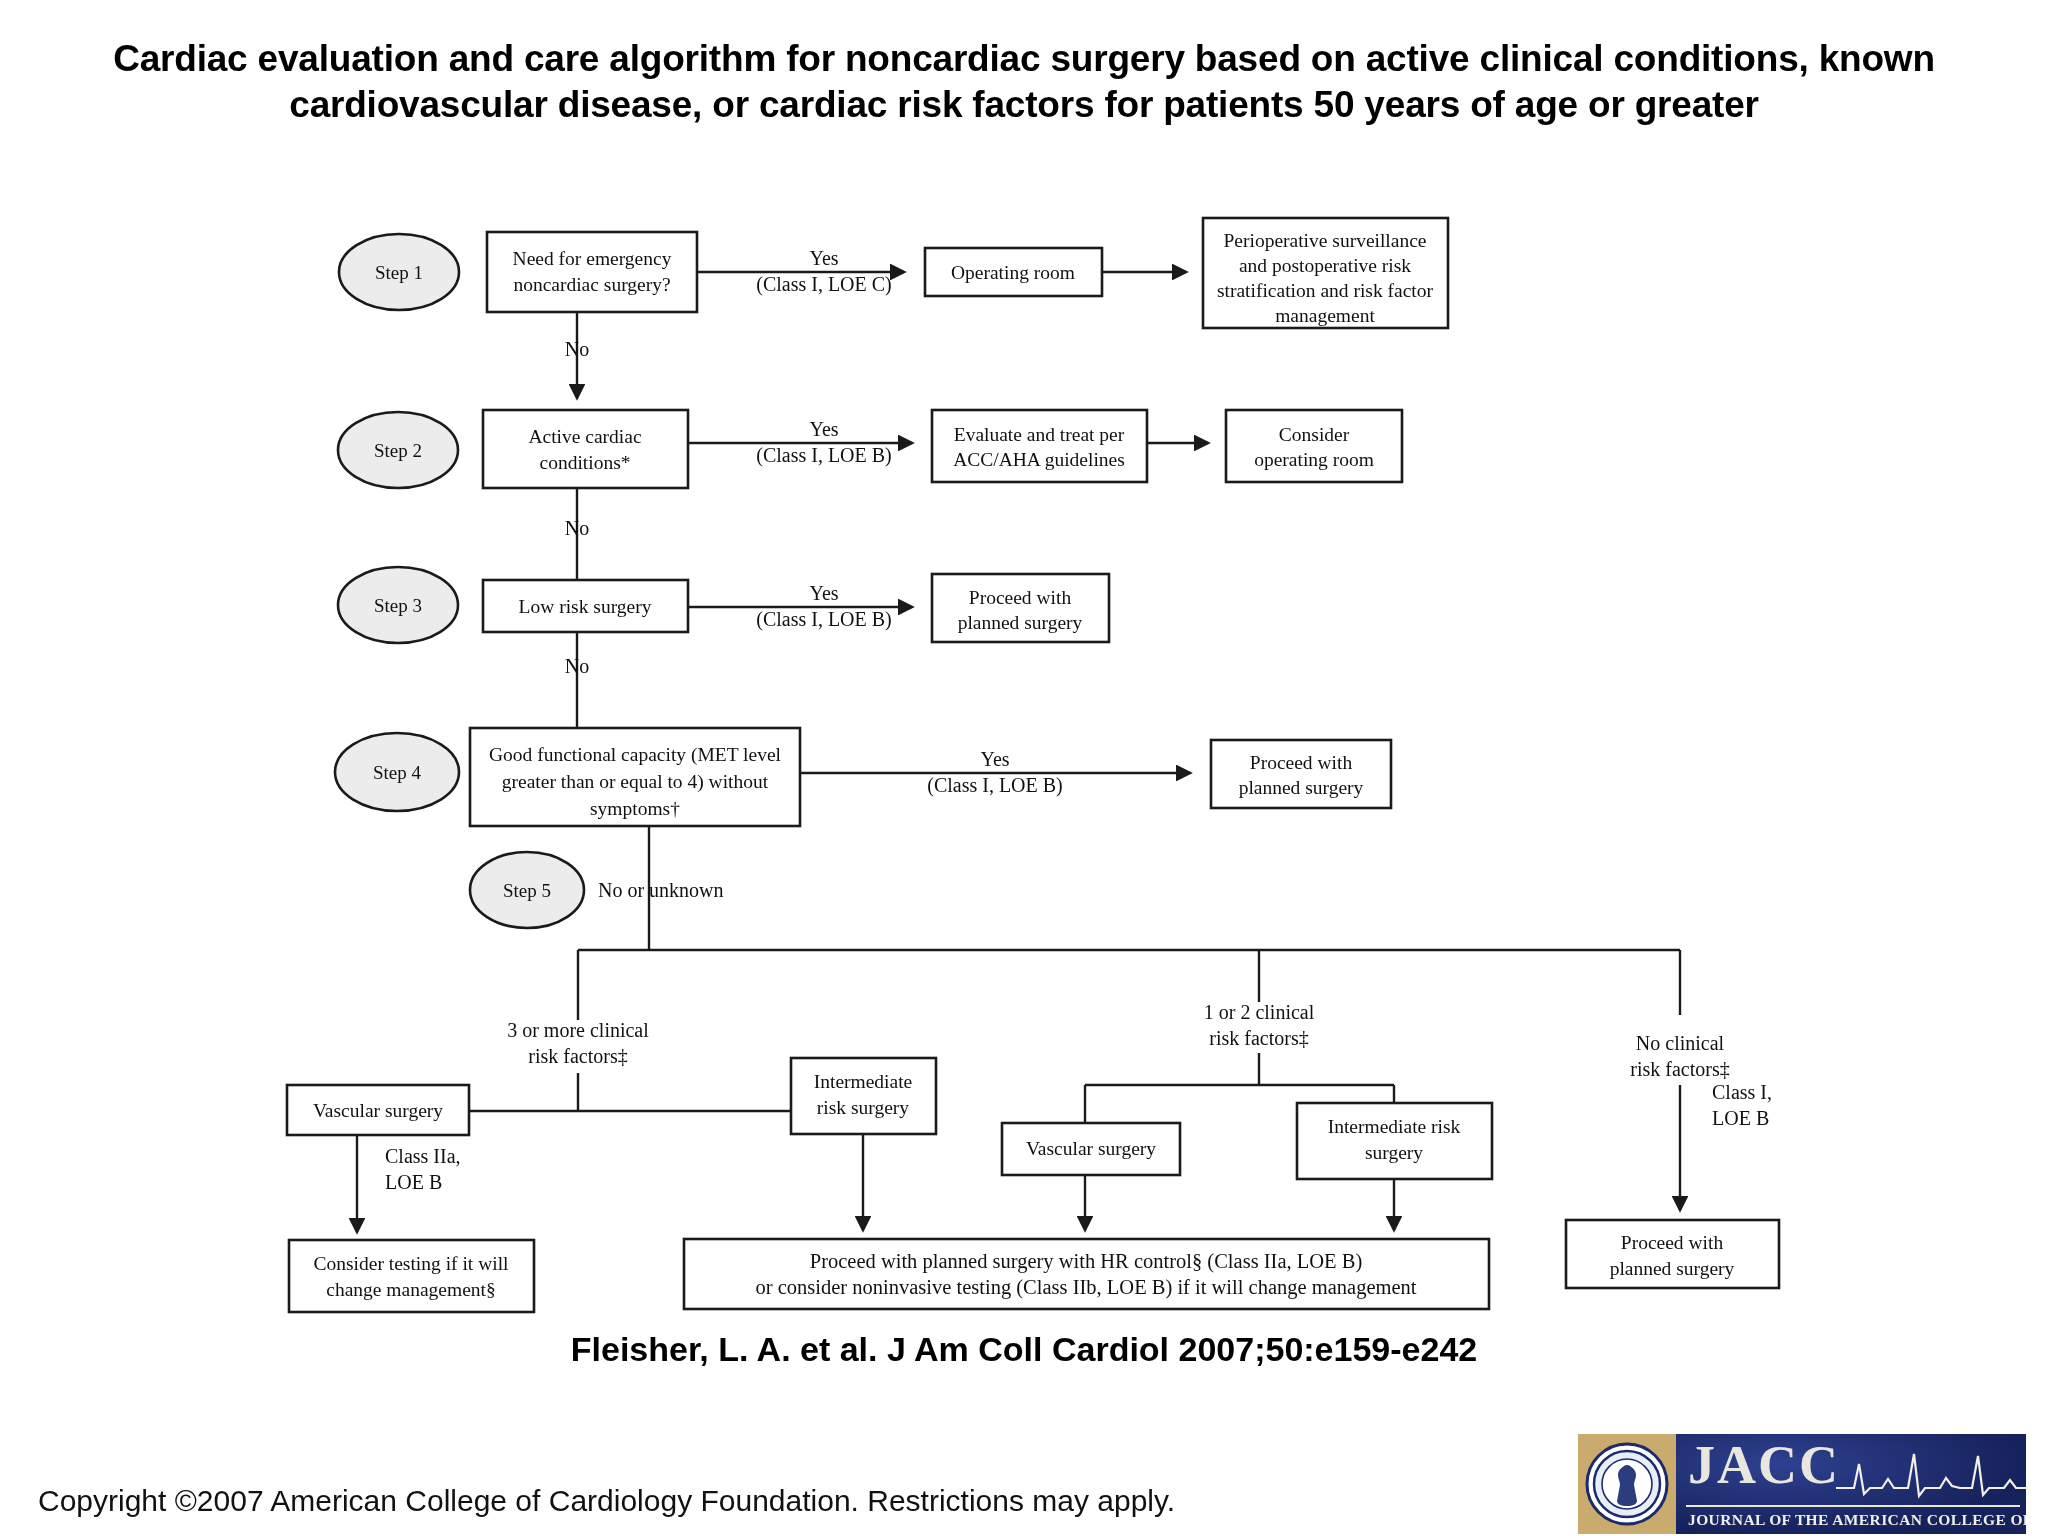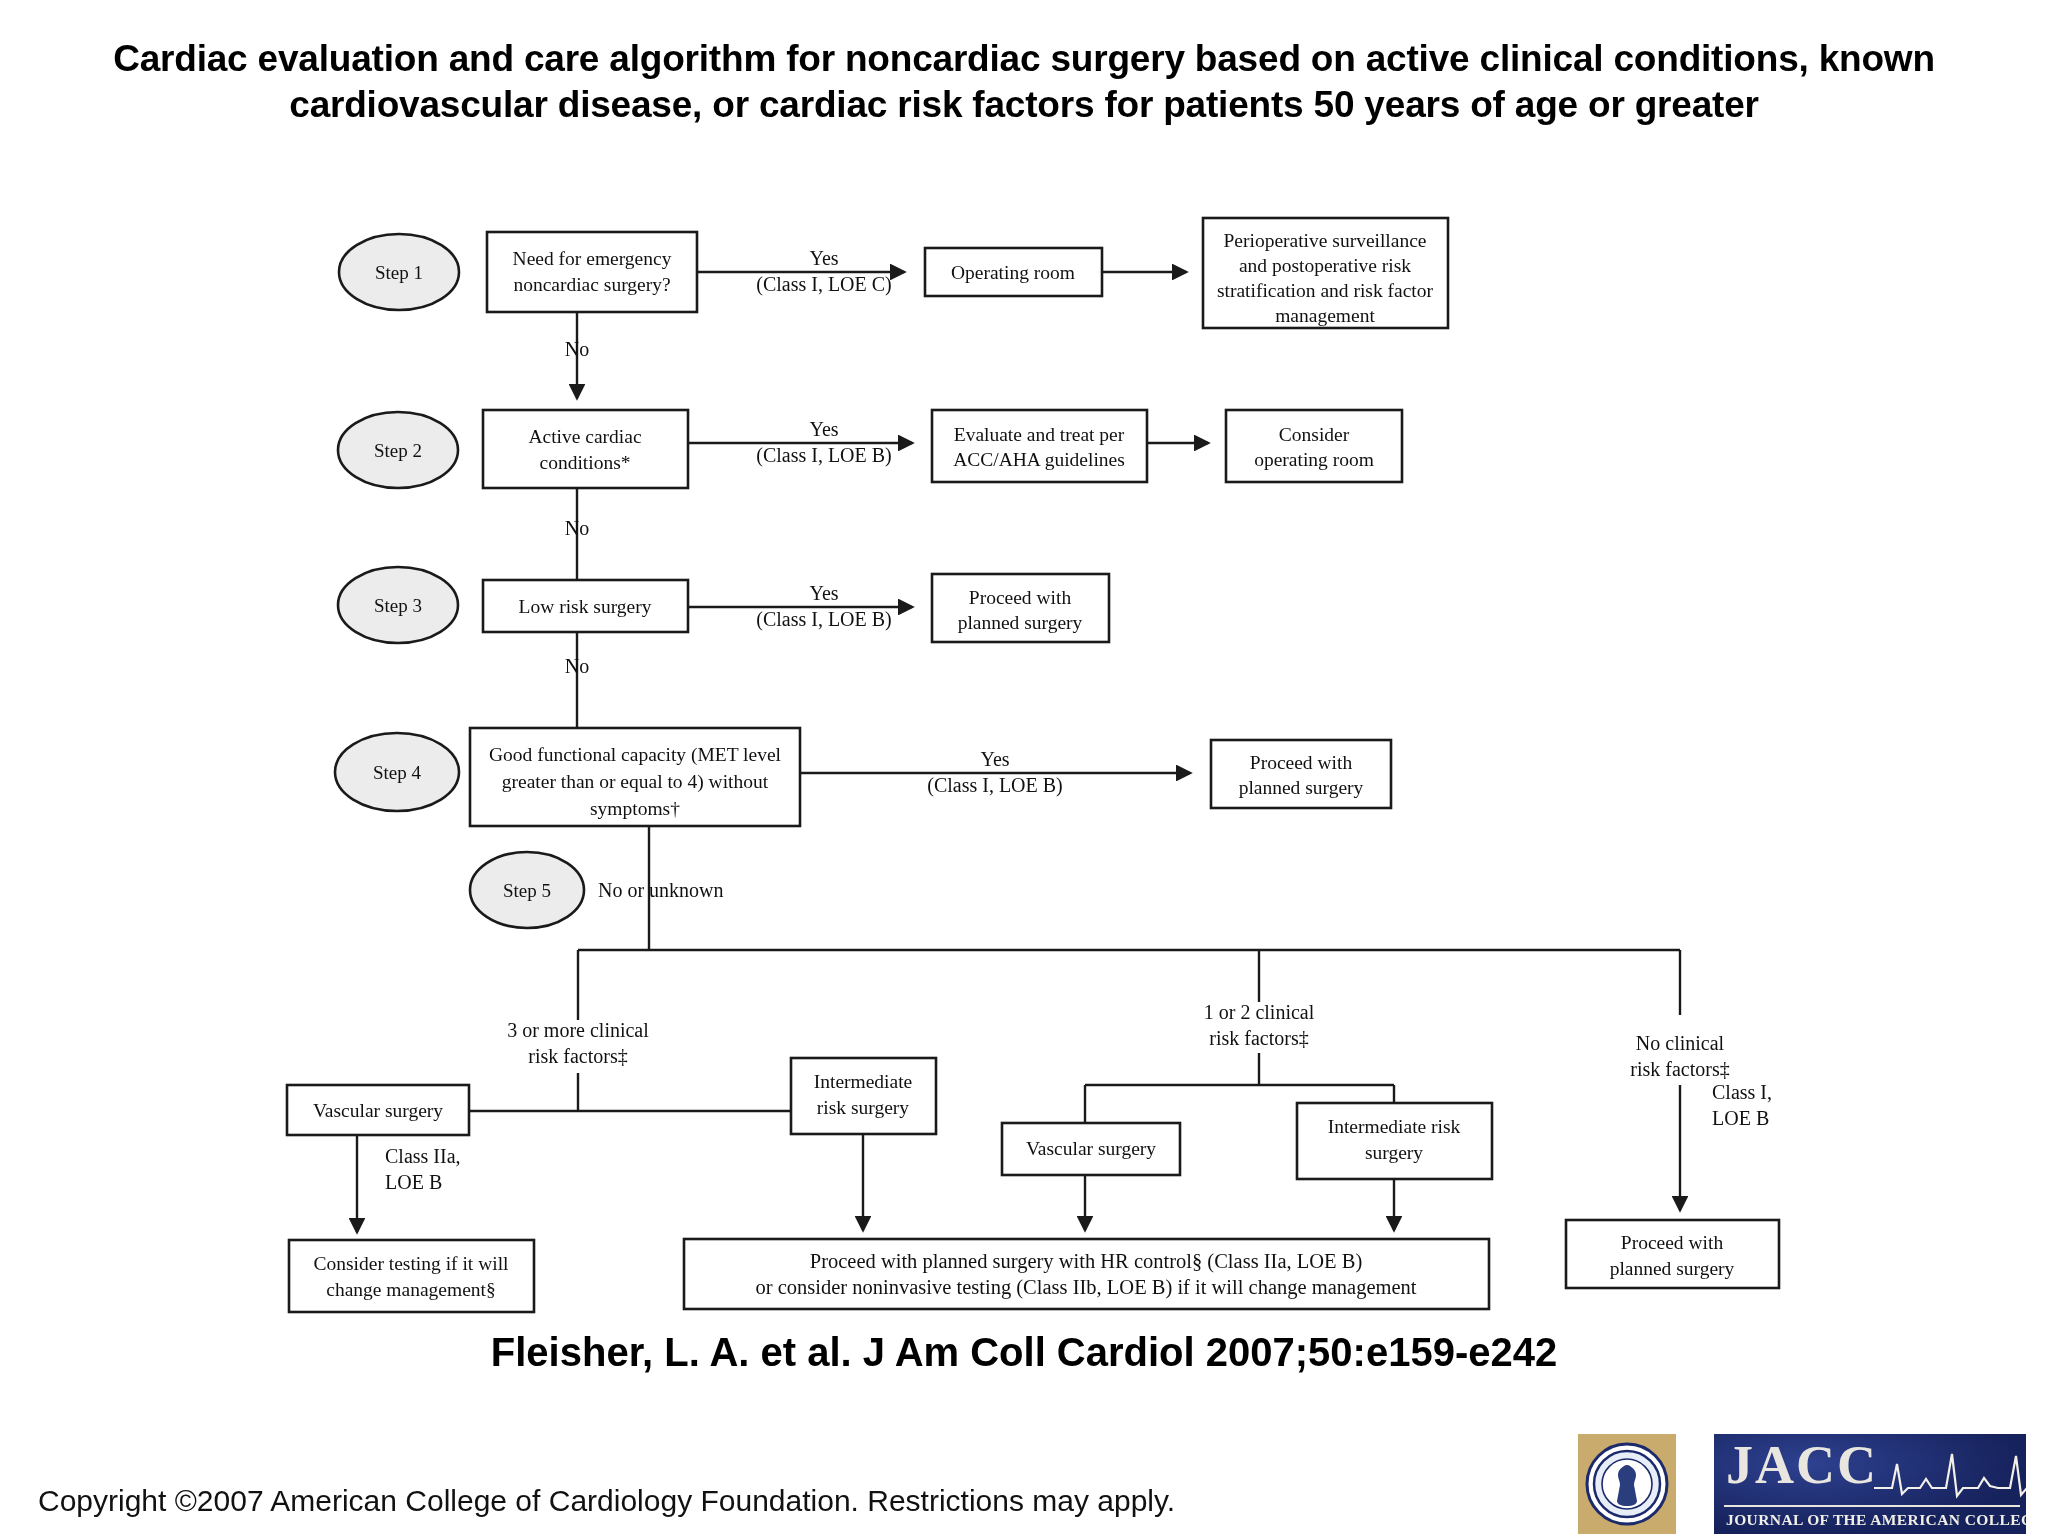--- a/index.html
+++ b/index.html
@@ -86,21 +86,21 @@
 
   
   #citation {
     position: absolute;
     left: 0;
     top: 1330px;
     width: 2048px;
     text-align: center;
     font-family: "Liberation Sans", sans-serif;
     font-weight: bold;
-    font-size: 40px;
+    font-size: 34px;
     color: #000000;
   }
 
   
   #copyright {
     position: absolute;
     left: 38px;
     top: 1484px;
     font-family: "Liberation Sans", sans-serif;
     font-size: 30px;
@@ -122,21 +122,20 @@
     align-items: center;
     justify-content: center;
     flex: none;
   }
   #jacc-panel {
     flex: 1;
     background: #1b2a6b;
     background-image: radial-gradient(ellipse at 30% 30%, #2e4190 0%, #16225c 70%);
     position: relative;
     overflow: hidden;
-    margin-left: 38px;
   }
   #jacc-word {
     position: absolute;
     left: 12px;
     top: 4px;
     font-family: "Liberation Serif", serif;
     font-weight: bold;
     font-size: 54px;
     letter-spacing: 2px;
     color: #e8e6de;

